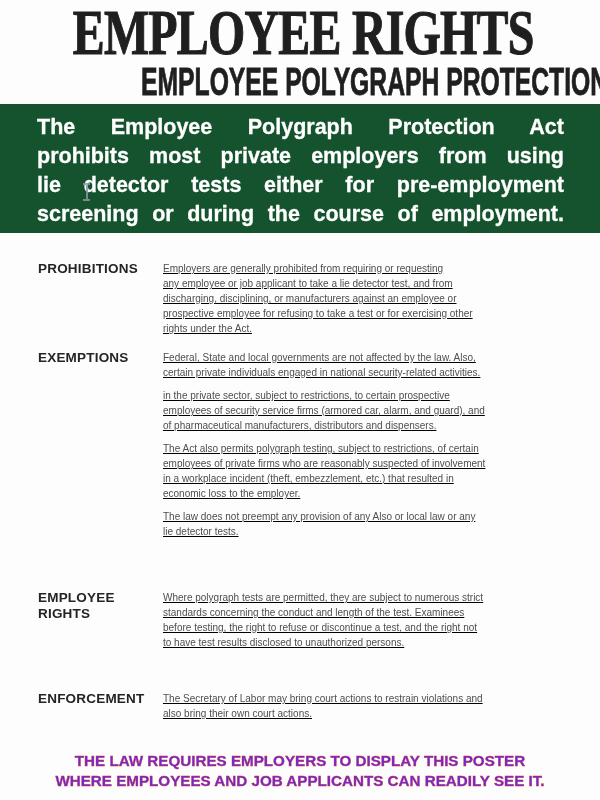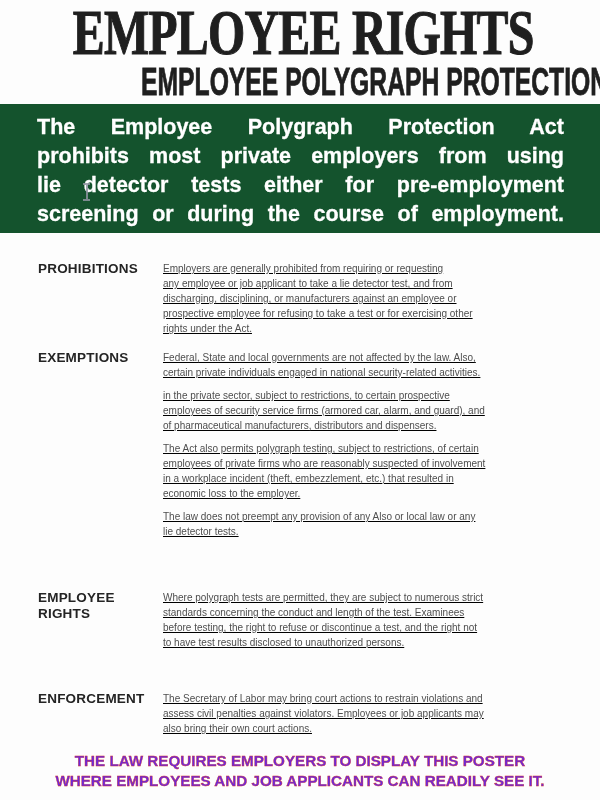--- a/index.html
+++ b/index.html
@@ -148,21 +148,20 @@
           <div class="">to have test results disclosed to unauthorized persons.</div>
         </div>
     </div>
   </section>
 
   <section class="sec" style="top:691px">
     <div class="sec-label">ENFORCEMENT</div>
     <div class="sec-body">
       <div class="para">
           <div class="">The Secretary of Labor may bring court actions to restrain violations and</div>
-          <div class="">assess civil penalties against violators. Employees or job applicants may</div>
           <div class="">also bring their own court actions.</div>
         </div>
     </div>
   </section>
 
   <div class="footer">
       <div class="">THE LAW REQUIRES EMPLOYERS TO DISPLAY THIS POSTER</div>
       <div class="">WHERE EMPLOYEES AND JOB APPLICANTS CAN READILY SEE IT.</div>
     </div>
 

